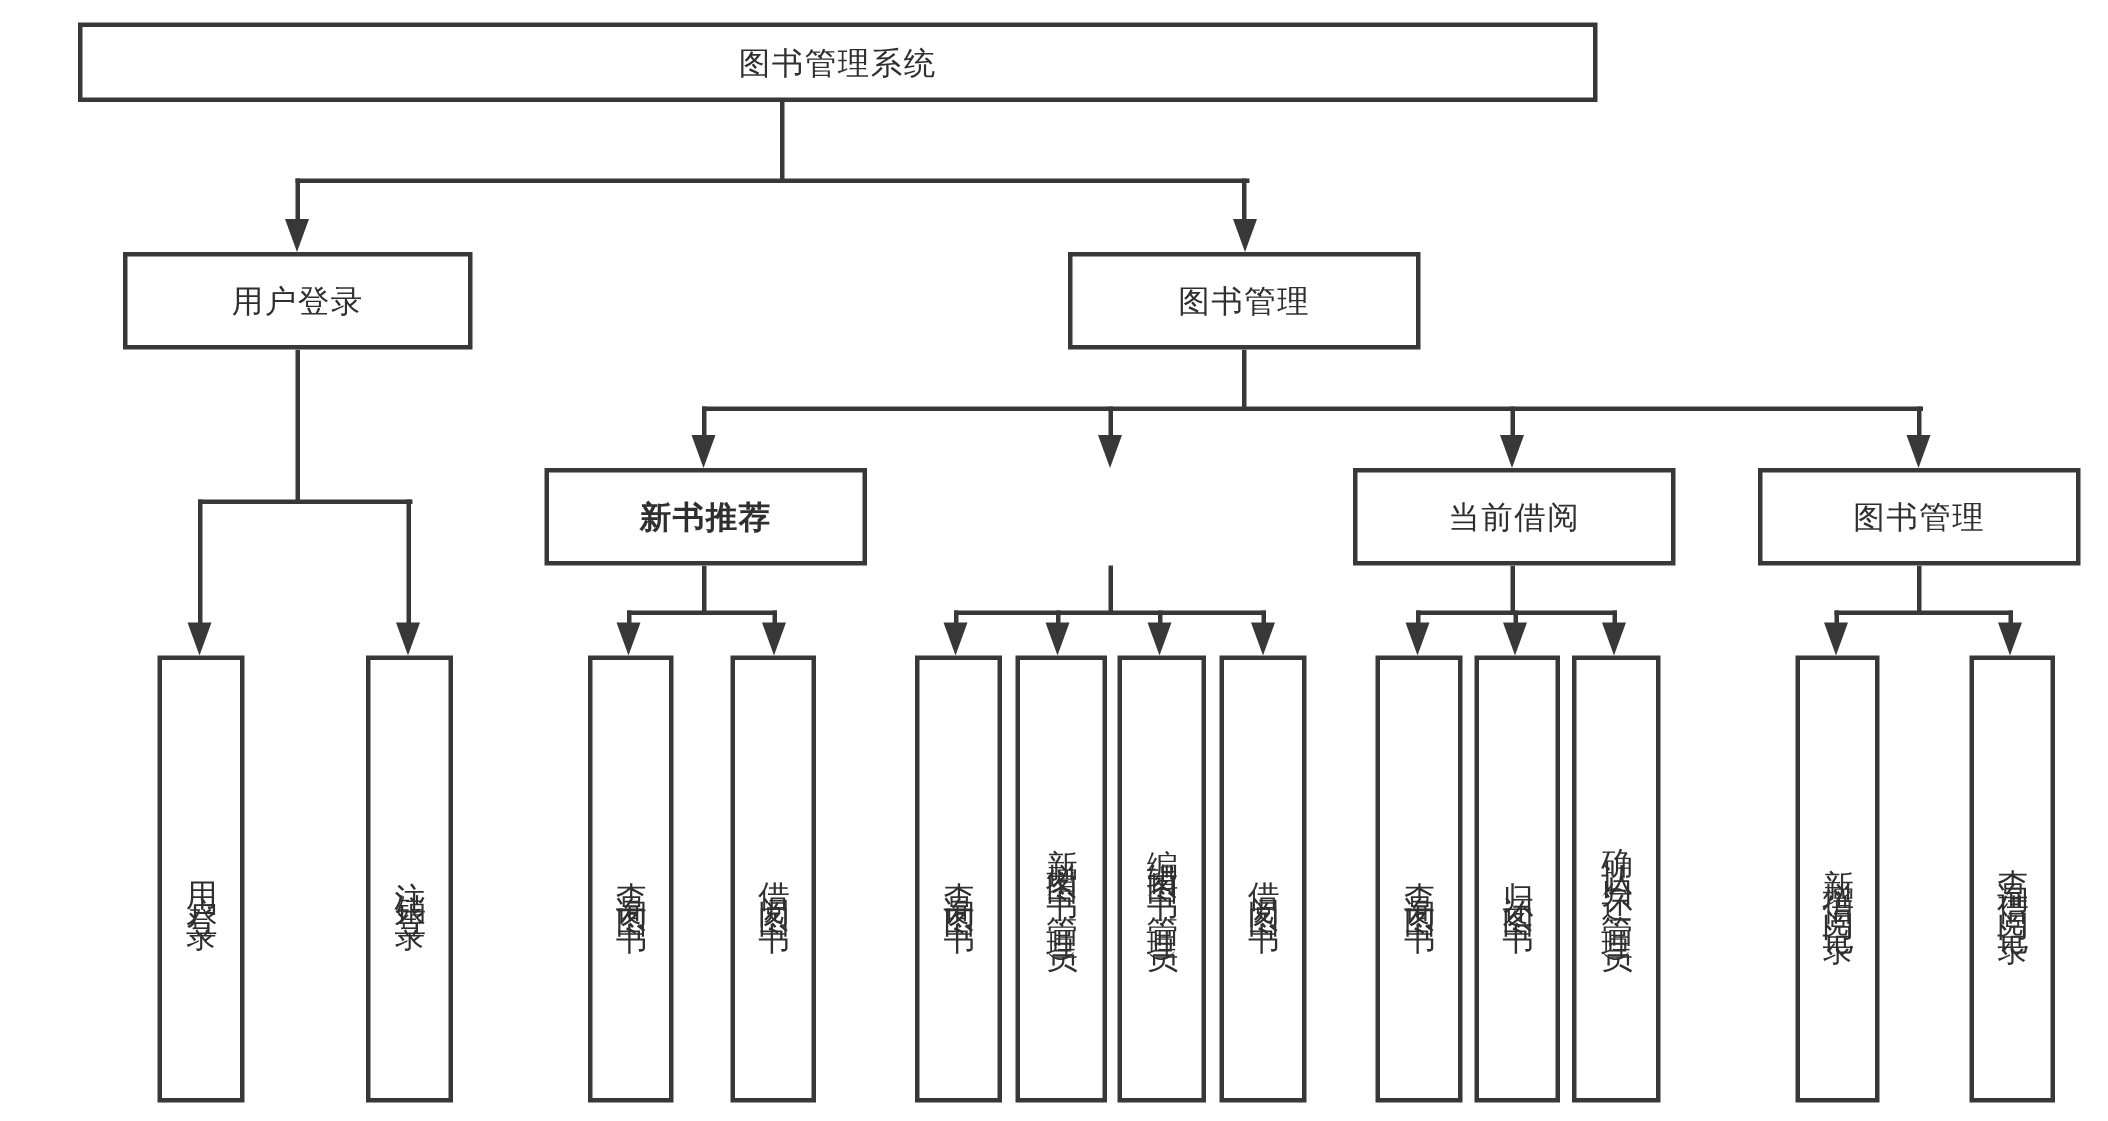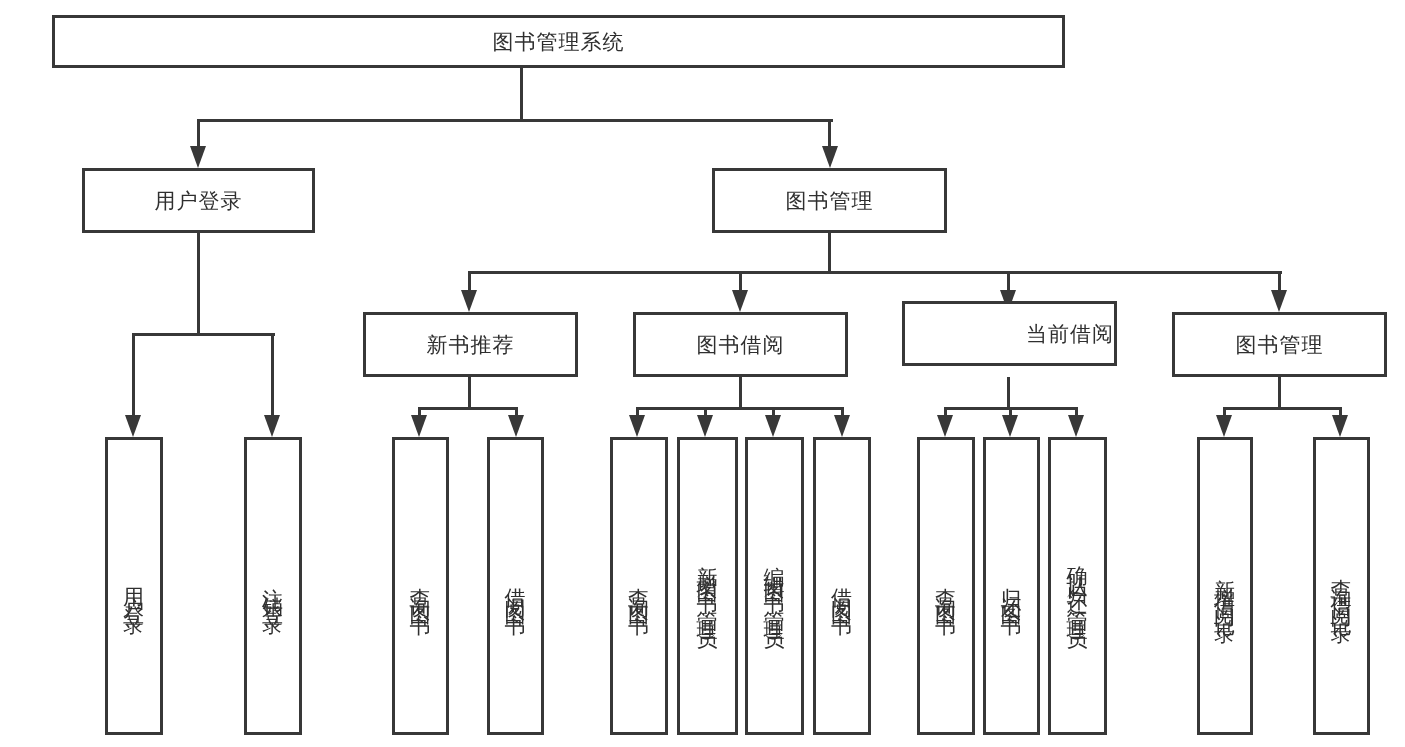--- a/index.html
+++ b/index.html
@@ -90,27 +90,24 @@
   <div class="hline" style="left:468px;top:271px;width:814px;height:3px;"></div>
   <div class="vline" style="left:468px;top:271px;width:3px;height:21px;"></div>
   <div class="arrow" style="left:461px;top:290px;"></div>
   <div class="vline" style="left:739px;top:271px;width:3px;height:21px;"></div>
   <div class="arrow" style="left:732px;top:290px;"></div>
   <div class="vline" style="left:1007px;top:271px;width:3px;height:21px;"></div>
   <div class="arrow" style="left:1000px;top:290px;"></div>
   <div class="vline" style="left:1278px;top:271px;width:3px;height:21px;"></div>
   <div class="arrow" style="left:1271px;top:290px;"></div>
 
-  <div class="box" style="left:363px;top:312px;width:215px;height:65px;">
+  <div class="box" style="left:363px;top:312px;width:215px;height:65px;font-weight:bold;">
     <span>新书推荐</span>
   </div>
-  <div class="box" style="left:633px;top:312px;width:215px;height:65px;">
-    <span>图书借阅</span>
-  </div>
-  <div class="box" style="left:902px;top:301px;width:215px;height:65px;justify-content:flex-end;">
+  <div class="box" style="left:902px;top:312px;width:215px;height:65px;">
     <span>当前借阅</span>
   </div>
   <div class="box" style="left:1172px;top:312px;width:215px;height:65px;">
     <span>图书管理</span>
   </div>
 
   <div class="vline" style="left:468px;top:377px;width:3px;height:33px;"></div>
   <div class="hline" style="left:418px;top:407px;width:100px;height:3px;"></div>
   <div class="vline" style="left:418px;top:407px;width:3px;height:12px;"></div>
   <div class="arrow" style="left:411px;top:415px;"></div>

